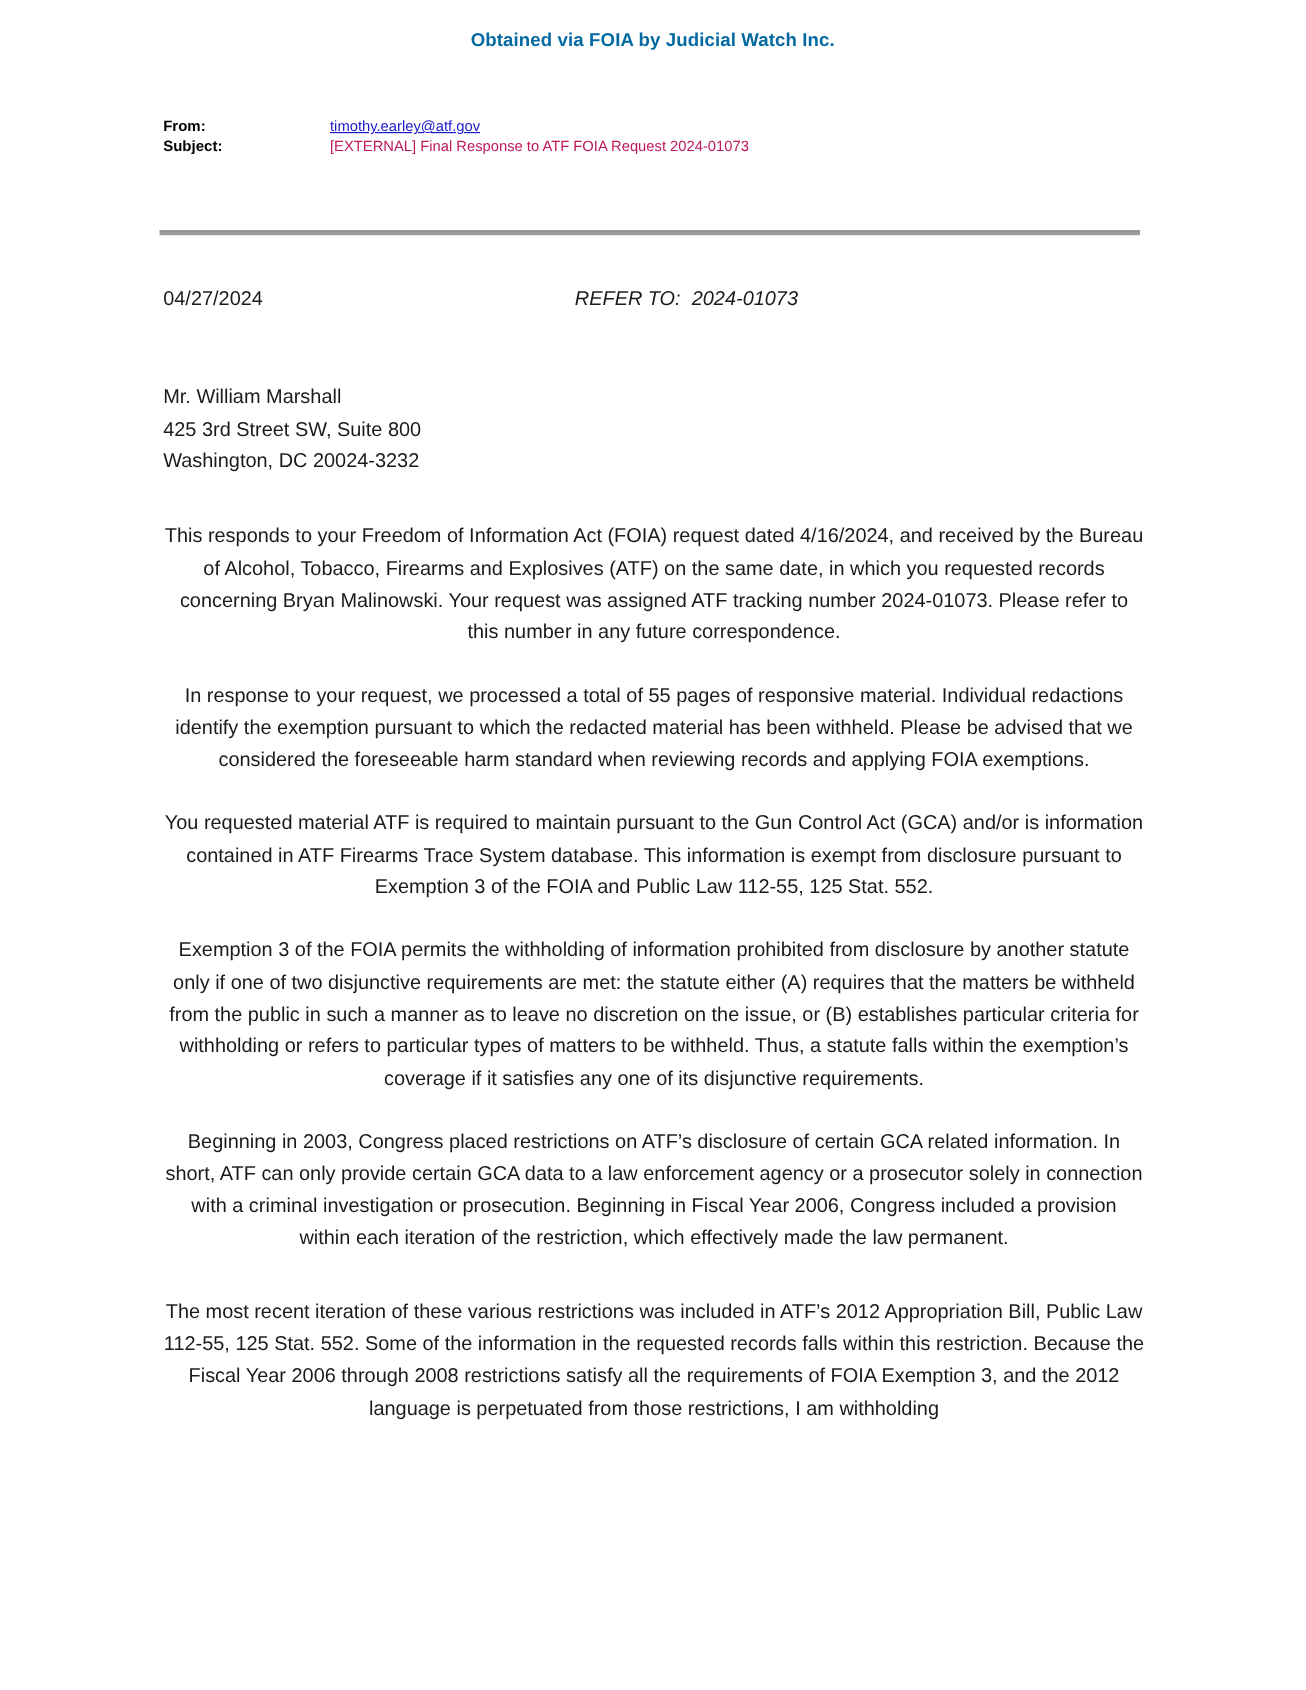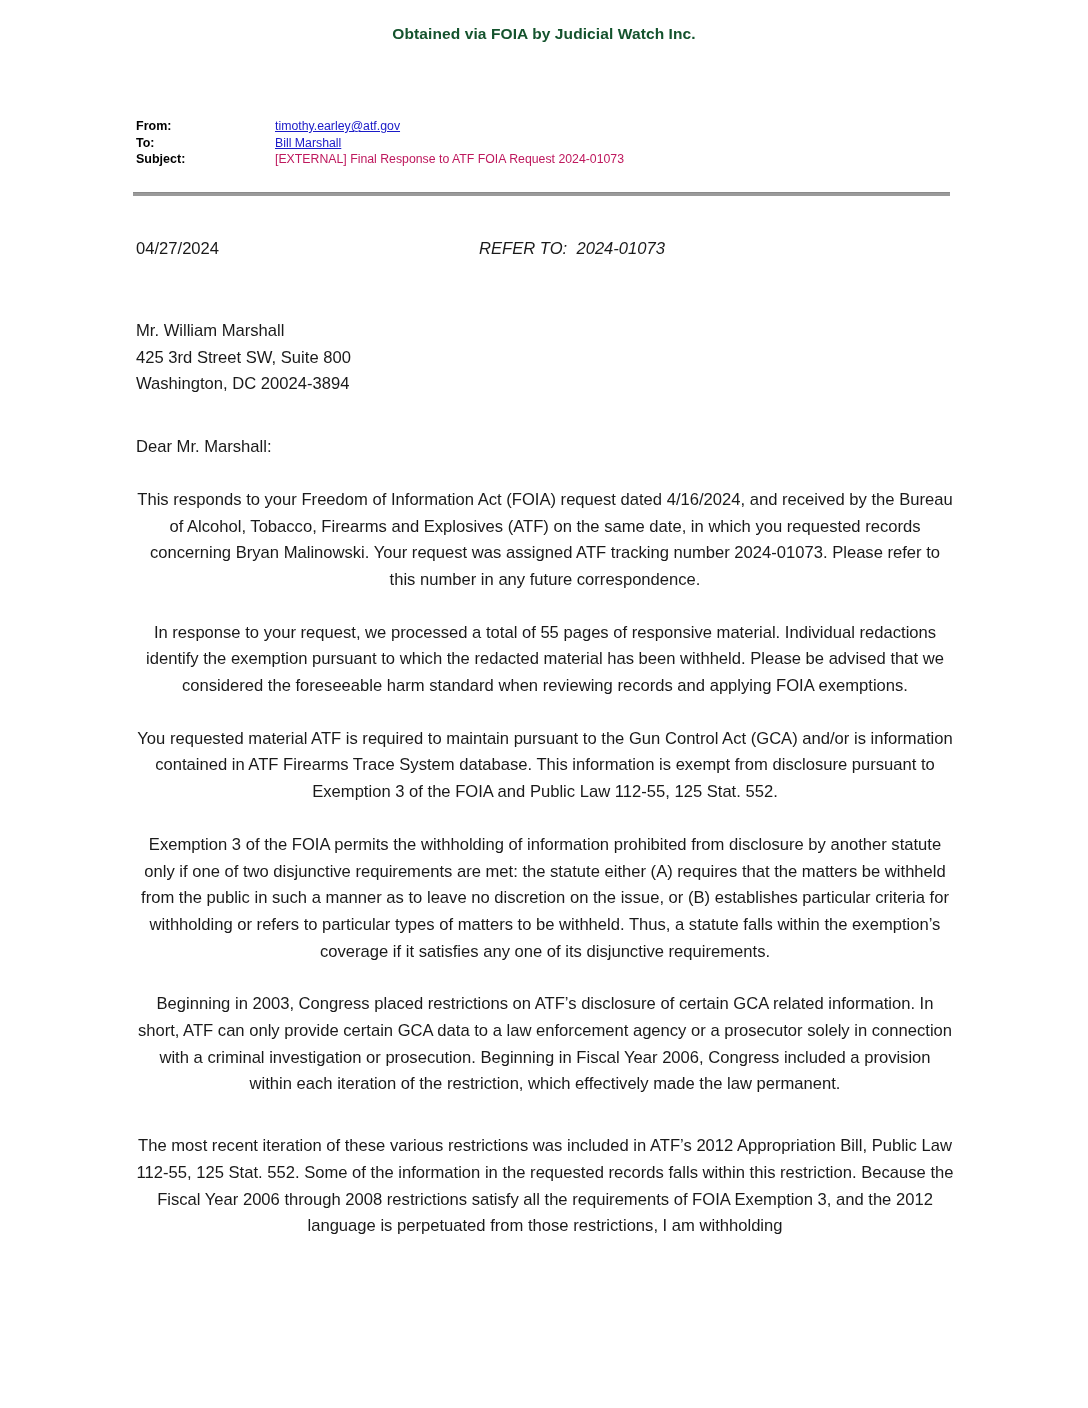--- a/index.html
+++ b/index.html
@@ -19,28 +19,28 @@
   
   .foia-stamp {
     position: absolute;
     top: 25px;
     left: 0;
     width: 1088px;
     text-align: center;
     font-family: "Liberation Sans", sans-serif;
     font-size: 15.5px;
     font-weight: bold;
-    color: #14532d;
+    color: #0369a1;
     letter-spacing: 0.1px;
   }
 
   
   .mail-header {
     position: absolute;
-    top: 118px;
+    top: 97px;
     left: 136px;
     width: 820px;
   }
   .mail-row {
     display: flex;
     align-items: baseline;
     height: 16.5px;
     line-height: 16.5px;
   }
   .mail-label {
@@ -123,24 +123,20 @@
 
 <div class="foia-stamp">Obtained via FOIA by Judicial Watch Inc.</div>
 
 <div class="mail-header">
 
   <div class="mail-row">
     <span class="mail-label">From:</span>
     <span class="mail-value link">timothy.earley@atf.gov</span>
   </div>
 
-  <div class="mail-row">
-    <span class="mail-label">To:</span>
-    <span class="mail-value link">Bill Marshall</span>
-  </div>
 
   <div class="mail-row">
     <span class="mail-label">Subject:</span>
     <span class="mail-value">[EXTERNAL] Final Response to ATF FOIA Request 2024-01073</span>
   </div>
 
 
 </div>
 
 <div class="header-rule"></div>
@@ -148,24 +144,23 @@
 <div class="letter">
 
   <div class="date-line">
     <span class="date-left">04/27/2024</span>
     <span class="refer-to">REFER TO:  2024-01073</span>
   </div>
 
   <div class="addr-block">
     <div class="addr-line">Mr. William Marshall</div>
     <div class="addr-line">425 3rd Street SW, Suite 800</div>
-    <div class="addr-line">Washington, DC 20024-3894</div>
+    <div class="addr-line">Washington, DC 20024-3232</div>
   </div>
 
-  <div class="salutation">Dear Mr. Marshall:</div>
 
   <p class="para">This responds to your Freedom of Information Act (FOIA) request dated 4/16/2024, and received by the Bureau of Alcohol, Tobacco, Firearms and Explosives (ATF) on the same date, in which you requested records concerning Bryan Malinowski. Your request was assigned ATF tracking number 2024-01073.  Please refer to this number in any future correspondence.</p>
   <p class="para">In response to your request, we processed a total of 55 pages of responsive material.  Individual redactions identify the exemption pursuant to which the redacted material has been withheld.  Please be advised that we considered the foreseeable harm standard when reviewing records and applying FOIA exemptions.</p>
   <p class="para">You requested material ATF is required to maintain pursuant to the Gun Control Act (GCA) and/or is information contained in ATF Firearms Trace System database.  This information is exempt from disclosure pursuant to Exemption 3 of the FOIA and Public Law 112-55, 125 Stat. 552.</p>
   <p class="para">Exemption 3 of the FOIA permits the withholding of information prohibited from disclosure by another statute only if one of two disjunctive requirements are met:  the statute either (A) requires that the matters be withheld from the public in such a manner as to leave no discretion on the issue, or (B) establishes particular criteria for withholding or refers to particular types of matters to be withheld.  Thus, a statute falls within the exemption’s coverage if it satisfies any one of its disjunctive requirements.</p>
   <p class="para">Beginning in 2003, Congress placed restrictions on ATF’s disclosure of certain GCA related information.  In short, ATF can only provide certain GCA data to a law enforcement agency or a prosecutor solely in connection with a criminal investigation or prosecution.  Beginning in Fiscal Year 2006, Congress included a provision within each iteration of the restriction, which effectively made the law permanent.</p>
   <p class="para">The most recent iteration of these various restrictions was included in ATF’s 2012 Appropriation Bill, Public Law 112-55, 125 Stat. 552.  Some of the information in the requested records falls within this restriction.  Because the Fiscal Year 2006 through 2008 restrictions satisfy all the requirements of FOIA Exemption 3, and the 2012 language is perpetuated from those restrictions, I am withholding</p>
 
 </div>
 

